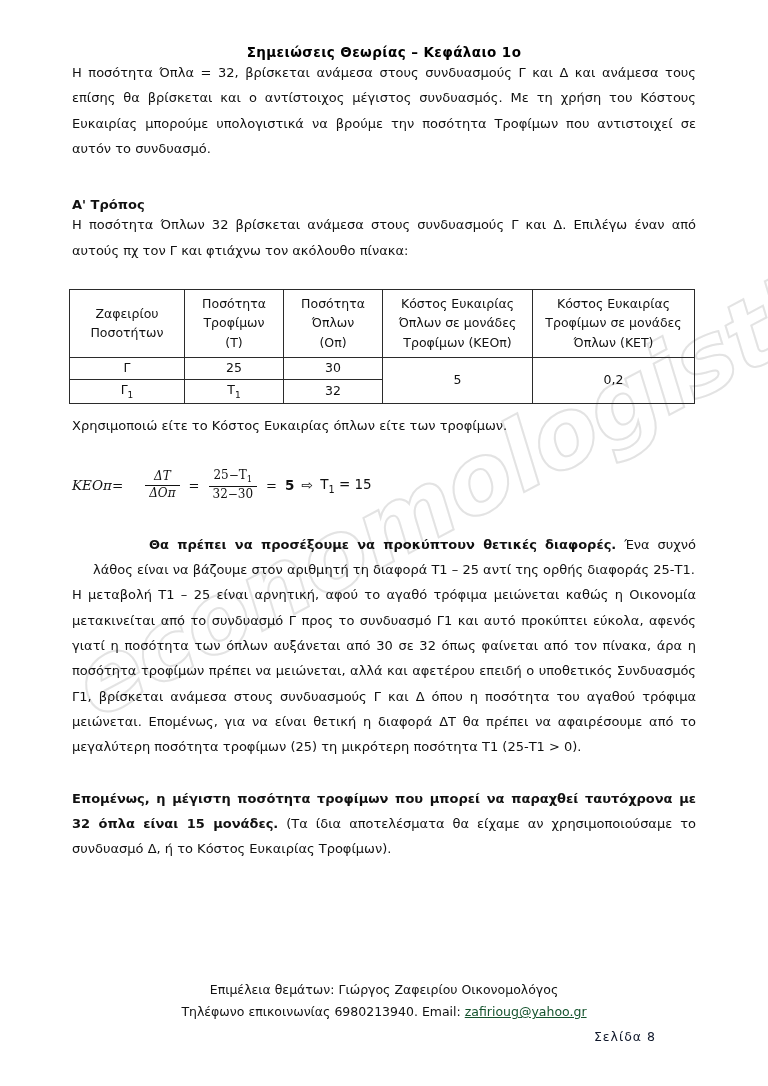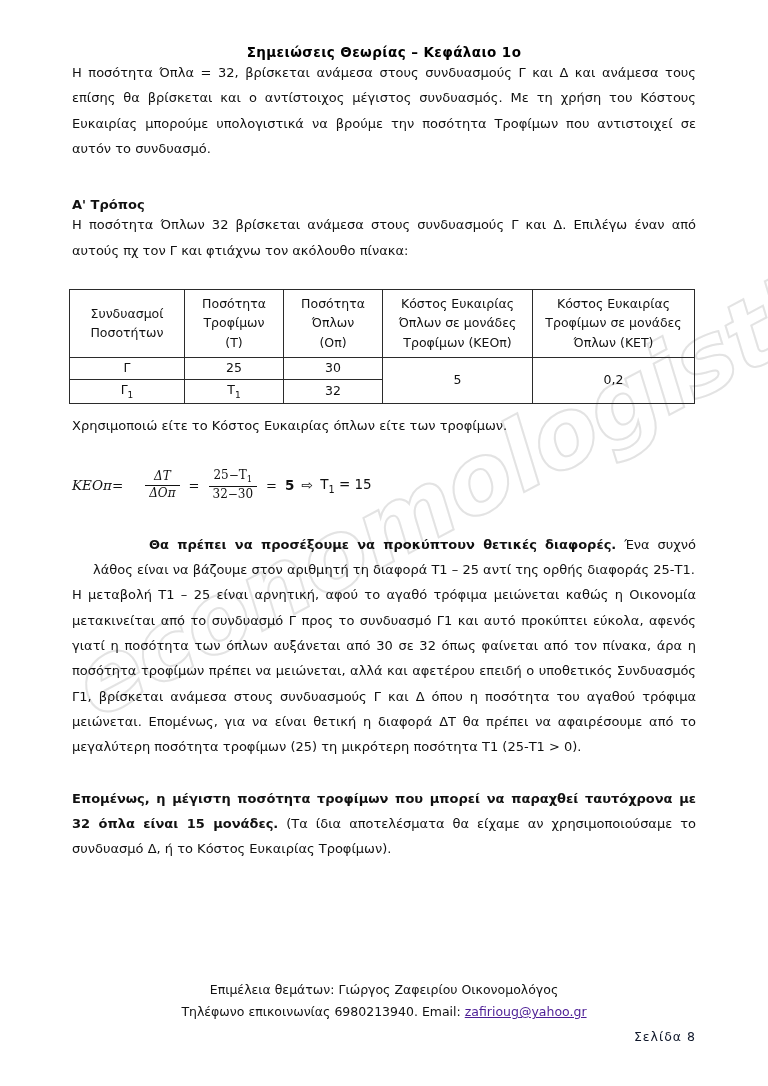--- a/index.html
+++ b/index.html
@@ -174,31 +174,31 @@
   }
   .para-indent { text-indent: 56px; }
 
   
   .footer {
     position: absolute;
     left: 0;
     right: 0;
     bottom: 42px;
     z-index: 1;
-    padding: 0 72px;
+    padding: 0 112px;
     box-sizing: border-box;
   }
   .footer-line {
     text-align: center;
     font-size: 12.5px;
     line-height: 1.75;
     color: #111;
   }
   .mail-link {
-    color: #4c1d95;
+    color: #14532d;
     text-decoration: underline;
     margin-top: 30px;
   }
   .page-num {
     text-align: right;
     font-size: 12.5px;
     letter-spacing: 1px;
     margin-top: 6px;
     color: #0f172a;
   }
@@ -221,21 +221,21 @@
 
     <div class="sec-title">Α' Τρόπος</div>
 
     <p class="para tight">Η ποσότητα Όπλων 32 βρίσκεται ανάμεσα στους συνδυασμούς Γ και Δ. Επιλέγω έναν από αυτούς πχ τον Γ και φτιάχνω τον ακόλουθο πίνακα:</p>
 
     <div class="table-wrap">
       <table class="data">
         <tbody>
           <tr>
             <td class="head c1">
-              <div>Συνδυασμοί</div>
+              <div>Ζαφειρίου</div>
               <div>Ποσοτήτων</div>
             </td>
             <td class="head c2">
               <div>Ποσότητα</div>
               <div>Τροφίμων</div>
               <div>(Τ)</div>
             </td>
             <td class="head c3">
               <div>Ποσότητα</div>
               <div>Όπλων</div>

